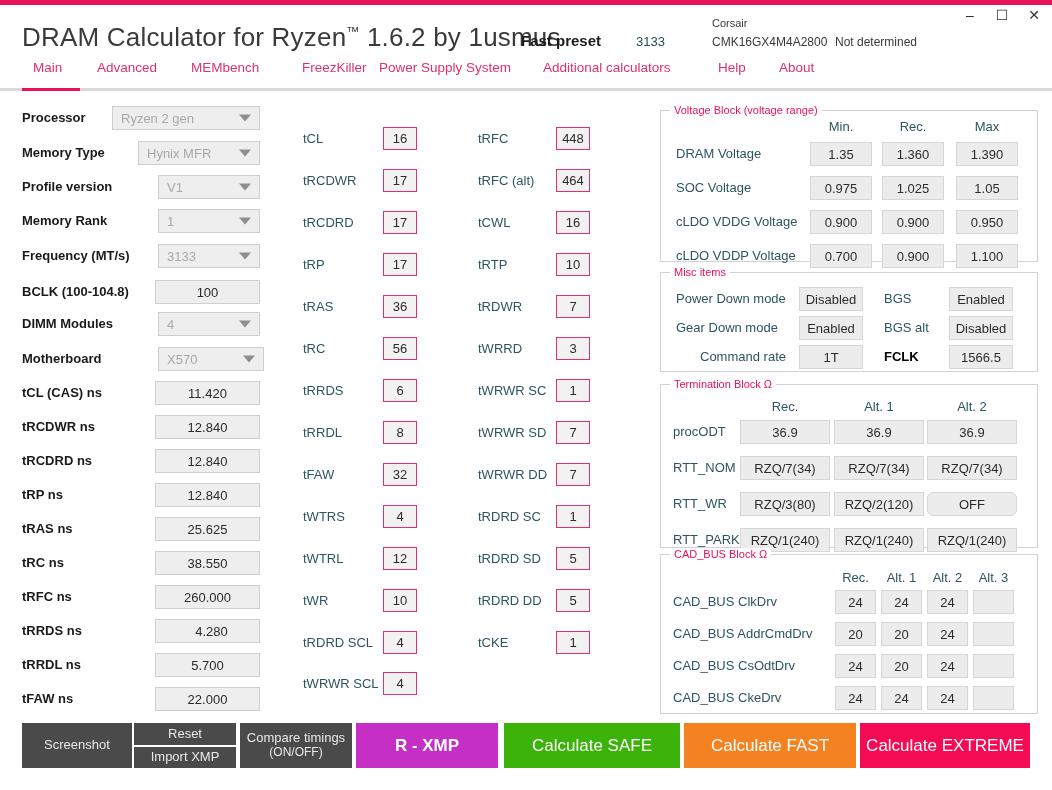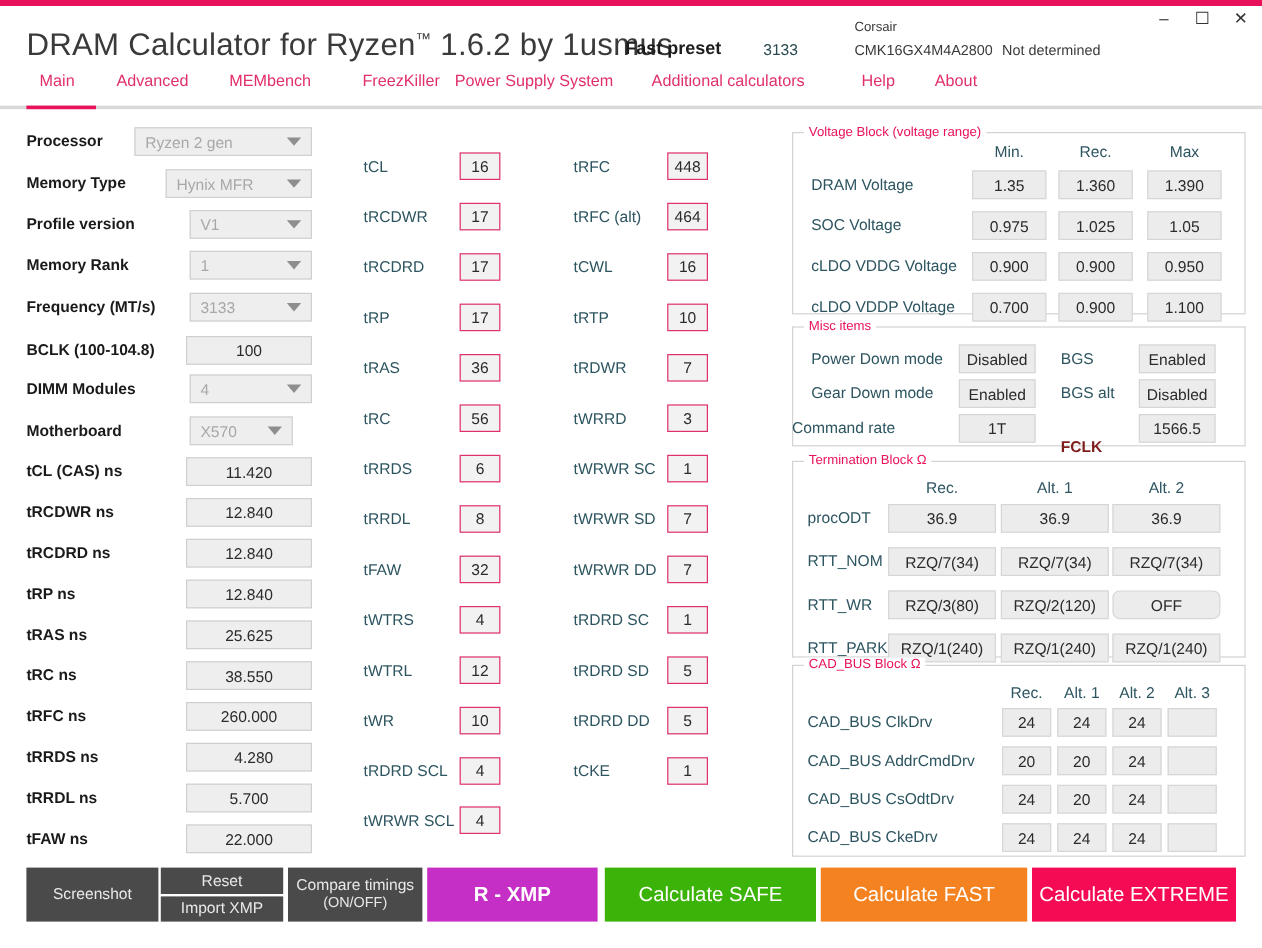--- a/index.html
+++ b/index.html
@@ -39,21 +39,21 @@
          border-top:7px solid #8e8e8e;}
   
   .tlabel{position:absolute;font-size:13px;color:#2d5560;white-space:nowrap;}
   .tbox{position:absolute;width:34px;height:23px;border:1.5px solid #e0306a;background:#f2f2f2;
         box-sizing:border-box;font-size:13px;color:#2b2b2b;display:flex;align-items:center;justify-content:center;}
   
   .group{position:absolute;border:1px solid #d2d2d2;box-sizing:border-box;background:#fff;}
   .group-title{position:absolute;font-size:11px;color:#e8115b;background:#fff;padding:0 4px;white-space:nowrap;}
   .ghead{position:absolute;font-size:13px;color:#2d5560;text-align:center;white-space:nowrap;}
   .glabel{position:absolute;font-size:13px;color:#2d5560;white-space:nowrap;}
-  .glabel.bold{font-weight:bold;color:#7f1d1d;margin-top:16px;}
+  .glabel.bold{font-weight:bold;color:#000000;}
   .gbox{position:absolute;height:24px;background:#ececec;border:1px solid #d6d6d6;box-sizing:border-box;
         font-size:13px;color:#2b2b2b;display:flex;align-items:center;justify-content:center;white-space:nowrap;}
   
   .btn{position:absolute;display:flex;align-items:center;justify-content:center;
        text-align:center;cursor:pointer;box-sizing:border-box;line-height:1.15;}
   .btn.dark{background:#4a4a4a;color:#e8e8e8;font-size:13px;}
   .btn.magenta{background:#c62fc6;color:#fff;font-size:17px;font-weight:bold;}
   .btn.green{background:#3cb309;color:#fff;font-size:17px;}
   .btn.orange{background:#f58220;color:#fff;font-size:17px;}
   .btn.pink{background:#f50a54;color:#fff;font-size:17px;}
@@ -122,21 +122,21 @@
     <div class="llabel" style="top: 284px;">BCLK (100-104.8)</div>
     <div class="lfield val" style="left: 155px; top: 280px; width: 105px;">
       <span>100</span>
     </div>
     <div class="llabel" style="top: 316px;">DIMM Modules</div>
     <div class="lfield combo" style="left: 158px; top: 312px; width: 102px;">
       <span>4</span>
       <span class="caret"></span>
     </div>
     <div class="llabel" style="top: 351px;">Motherboard</div>
-    <div class="lfield combo" style="left: 158px; top: 347px; width: 86px;">
+    <div class="lfield combo" style="left: 158px; top: 347px; width: 106px;">
       <span>X570</span>
       <span class="caret"></span>
     </div>
     <div class="llabel" style="top: 385px;">tCL (CAS) ns</div>
     <div class="lfield val" style="left: 155px; top: 381px; width: 105px;">
       <span>11.420</span>
     </div>
     <div class="llabel" style="top: 419px;">tRCDWR ns</div>
     <div class="lfield val" style="left: 155px; top: 415px; width: 105px;">
       <span>12.840</span>
@@ -262,21 +262,21 @@
 <div class="group-title" style="left:670px;top:266px;">Misc items</div>
 <div id="misc-content">
     <div class="glabel" style="left: 676px; top: 291px;">Power Down mode</div>
     <div class="gbox" style="left: 799px; top: 287px; width: 64px;">Disabled</div>
     <div class="glabel" style="left: 884px; top: 291px;">BGS</div>
     <div class="gbox" style="left: 949px; top: 287px; width: 64px;">Enabled</div>
     <div class="glabel" style="left: 676px; top: 320px;">Gear Down mode</div>
     <div class="gbox" style="left: 799px; top: 316px; width: 64px;">Enabled</div>
     <div class="glabel" style="left: 884px; top: 320px;">BGS alt</div>
     <div class="gbox" style="left: 949px; top: 316px; width: 64px;">Disabled</div>
-    <div class="glabel" style="left: 660px; top: 349px;">Command rate</div>
+    <div class="glabel" style="left: 700px; top: 349px;">Command rate</div>
     <div class="gbox" style="left: 799px; top: 345px; width: 64px;">1T</div>
     <div class="glabel bold" style="left: 884px; top: 349px;">FCLK</div>
     <div class="gbox" style="left: 949px; top: 345px; width: 64px;">1566.5</div>
   </div>
 
 <div class="group" style="left:660px;top:384px;width:378px;height:164px;"></div>
 <div class="group-title" style="left:670px;top:378px;">Termination Block Ω</div>
 <div id="term-content">
     <div class="ghead" style="left: 740px; top: 399px; width: 90px;">Rec.</div>
     <div class="ghead" style="left: 834px; top: 399px; width: 90px;">Alt. 1</div>

